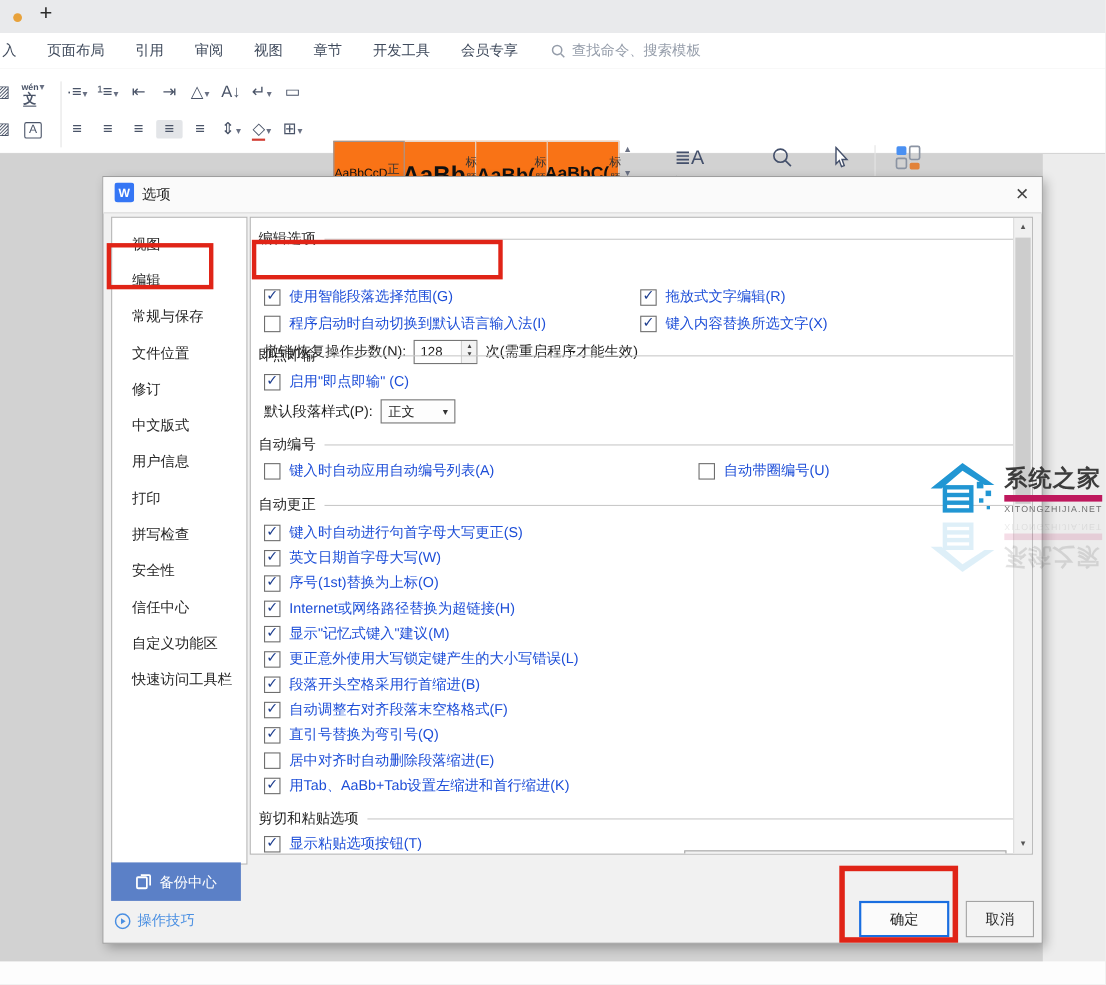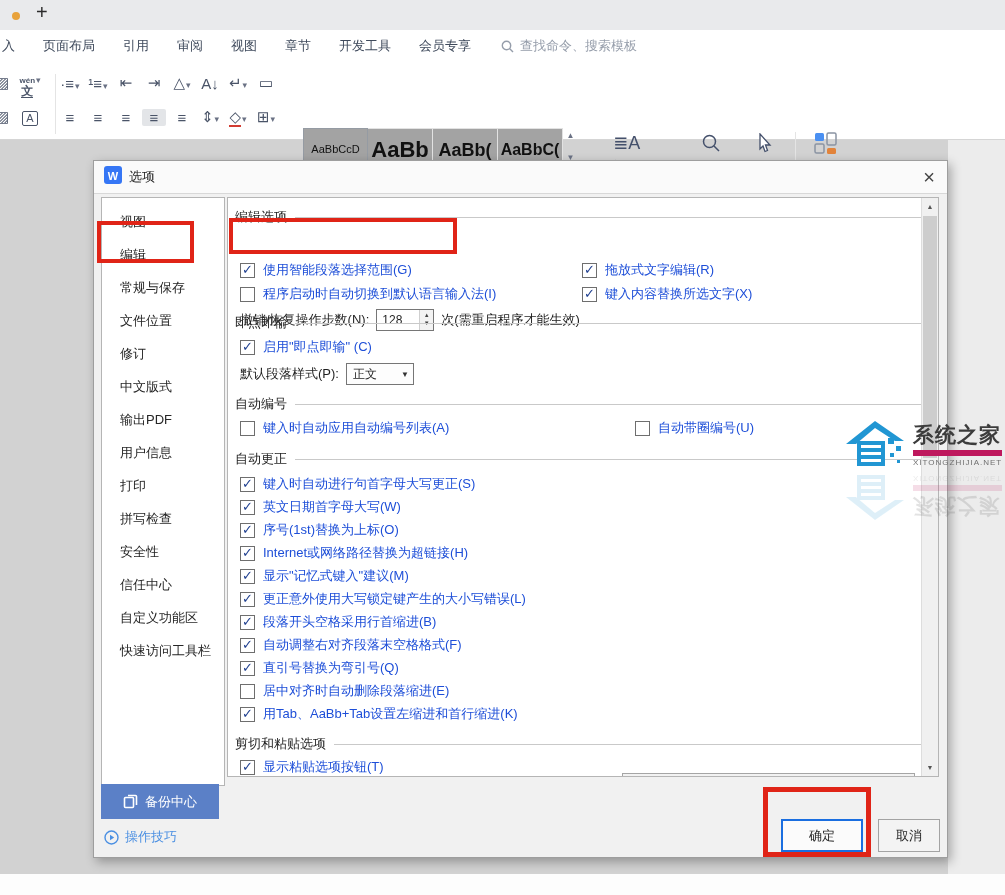--- a/index.html
+++ b/index.html
@@ -23,21 +23,21 @@
   .tb-row .ddm { font-size:9px; color:#6a7184; margin-left:1px; }
   .tb-sep { width:1px; height:60px; background:#e4e4e4; position:absolute; left:55px; top:8px; }
   .wen-stack { display:inline-flex; flex-direction:column; line-height:1; align-items:center;font-weight:bold; }
   .wen-stack .py { font-size:8px; }
   .wen-stack .hz { font-size:12px; border-bottom:1px solid #4a5468; }
   .a-box { display:inline-block; border:1px solid #4a5468; font-size:11px; line-height:13px; width:16px; text-align:center; border-radius:2px; }
   .hl { background:#e3e5e8; border-radius:2px; }
   .shade-red { border-bottom:2px solid #d23c32; }
 
   .styles { position:absolute; left:303px; top:66px; display:flex; }
-  .style-cell { width:65px; height:62px; background:#a3a3a3; border:1px solid #e2e2e2; border-left:none; display:flex; flex-direction:column; align-items:center; justify-content:center; }
+  .style-cell { width:65px; height:62px; background:#f97316; border:1px solid #e2e2e2; border-left:none; display:flex; align-items:center; justify-content:center; }
   .style-cell.sel { border:1px solid #959ba3; }
   .s-sample { color:#111; line-height:1.05; white-space:nowrap; }
   .s-label { font-size:11px; color:#333; margin-top:3px; }
   .style-scroll { width:15px; display:flex; flex-direction:column; justify-content:space-between; padding:3px 0; color:#6a7184; font-size:8px; text-align:center; }
   .bigbtn { position:absolute; top:66px; display:flex; flex-direction:column; align-items:center; color:#3f4a5c; font-size:12px; }
   .bigbtn .icon { height:30px; display:flex; align-items:center; }
   .bigbtn .lbl { white-space:nowrap; }
   .ribbon-sep { position:absolute; top:70px; width:1px; height:56px; background:#e4e4e4; }
 
   
@@ -232,21 +232,20 @@
       <span class="dlg-close">×</span>
     </div>
 
     <div class="dlg-sidebar">
       <div class="sb-item">视图</div>
       <div class="sb-item">编辑</div>
       <div class="sb-item">常规与保存</div>
       <div class="sb-item">文件位置</div>
       <div class="sb-item">修订</div>
       <div class="sb-item">中文版式</div>
-      <div class="sb-item">输出PDF</div>
       <div class="sb-item">用户信息</div>
       <div class="sb-item">打印</div>
       <div class="sb-item">拼写检查</div>
       <div class="sb-item">安全性</div>
       <div class="sb-item">信任中心</div>
       <div class="sb-item">自定义功能区</div>
       <div class="sb-item">快速访问工具栏</div>
     </div>
 
     <div class="dlg-content">

